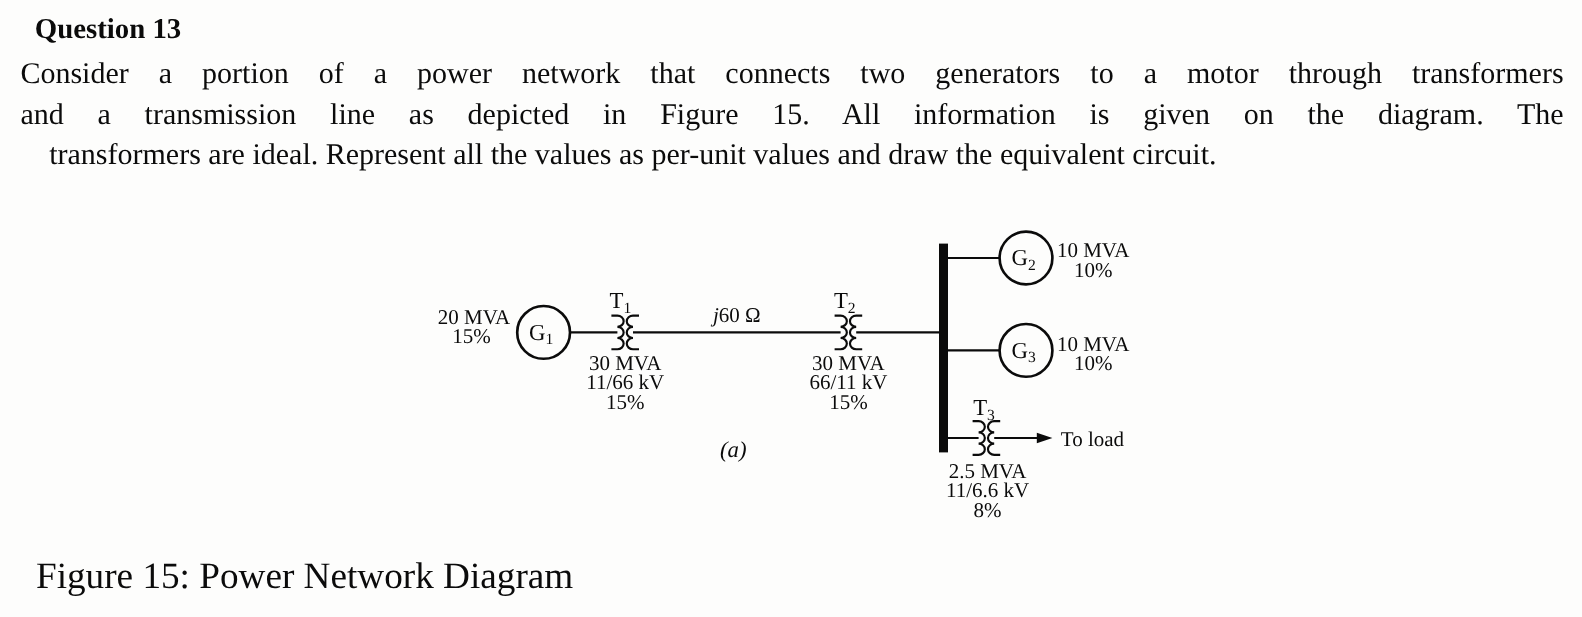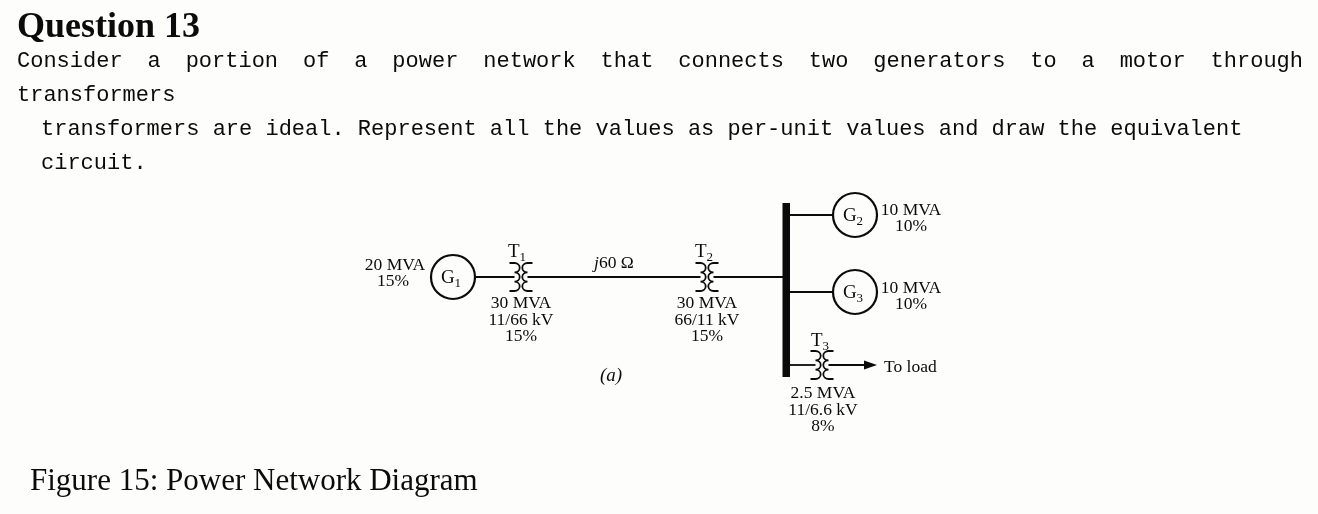--- a/index.html
+++ b/index.html
@@ -2,22 +2,22 @@
 <html><head>
 <meta charset="utf-8">
 <style>
   html,body{margin:0;padding:0;}
   body{width:1318px;height:514px;background:#fdfdfc;overflow:hidden;}
   .page{
     position:relative;width:1318px;height:514px;
     font-family:"Liberation Serif", serif;color:#0b0b0b;
   }
   .qblock{position:absolute;top:8px;left:17px;width:1286px;}
-  .qheading{font-size:36px;font-weight:bold;line-height:34px;margin:0 0 3px 0;}
-  .qline{font-size:22px;line-height:34px;text-align:justify;text-align-last:justify;font-family:Liberation Mono, monospace;}
+  .qheading{font-size:24px;font-weight:bold;line-height:34px;margin:0 0 3px 12px;}
+  .qline{font-size:25px;line-height:34px;text-align:justify;text-align-last:justify;}
   .qline.last{text-align:left;text-align-last:auto;margin-left:24px;}
   .figure-svg{position:absolute;left:0;top:178px;}
   .figure-svg text{font-family:"Liberation Serif", serif;fill:#0b0b0b;}
   .dlabel{font-size:17.5px;}
   .complabel{font-size:19px;}
   .sub{font-size:13px;}
   .ital{font-style:italic;}
   .caption{
     position:absolute;top:462px;left:0;width:1318px;
     font-size:31px;padding-left:30px;
@@ -27,20 +27,21 @@
   .gen{stroke:#0b0b0b;stroke-width:2.2;fill:none;}
 </style>
 </head>
 <body>
 
 <div class="page">
 
   <div class="qblock">
     <div class="qheading">Question 13</div>
     <div class="qline">Consider a portion of a power network that connects two generators to a motor through transformers</div>
+    <div class="qline">and a transmission line as depicted in Figure 15. All information is given on the diagram. The</div>
     <div class="qline last">transformers are ideal. Represent all the values as per-unit values and draw the equivalent circuit.</div>
   </div>
 
   <svg class="figure-svg" width="1318" height="262" viewBox="0 178 1318 262" xmlns="http://www.w3.org/2000/svg">
 
     <circle class="gen" cx="453" cy="277" r="22"></circle>
     <text class="complabel" text-anchor="middle" x="451" y="283">
       <tspan>G</tspan><tspan class="sub" dy="4">1</tspan>
     </text>
     <text class="dlabel" text-anchor="middle" x="395" y="270">20 MVA</text>

